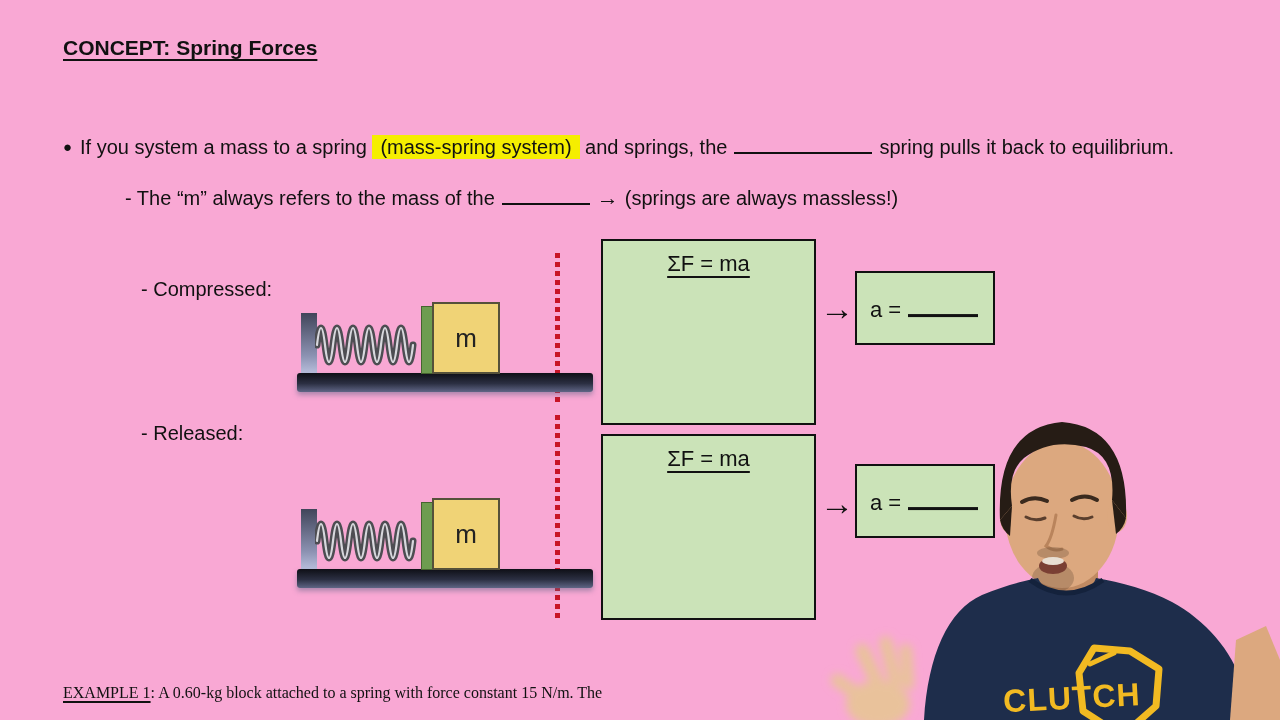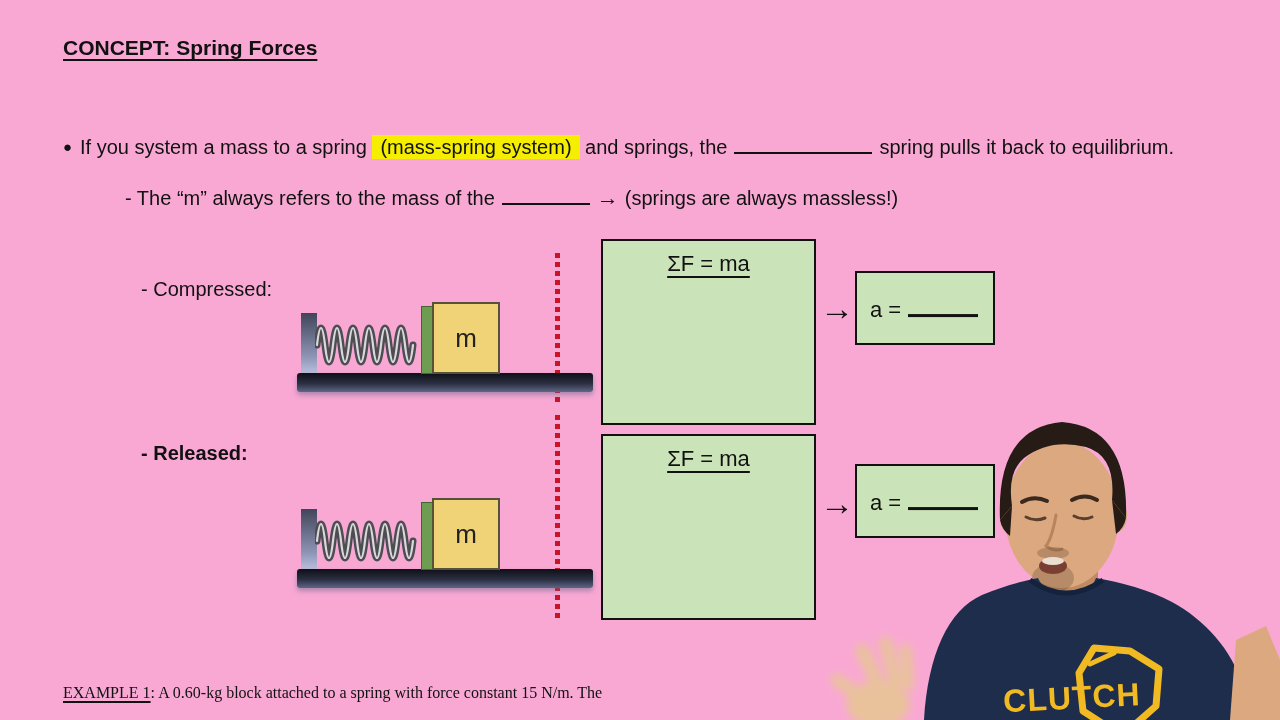--- a/index.html
+++ b/index.html
@@ -77,21 +77,21 @@
 
   <div class="textline" style="left:63px;top:136px;">
     <span class="bullet">●</span><span>If you system a mass to a spring </span><span class="hl">(mass-spring system)</span><span> and springs, the</span><span class="blank w138"></span><span>spring pulls it back to equilibrium.</span>
   </div>
 
   <div class="textline" style="left:125px;top:185px;">
     <span>- The “m” always refers to the mass of the</span><span class="blank w88"></span><span class="arrow-inline">→</span><span>(springs are always massless!)</span>
   </div>
 
   <div class="section-label" style="left:141px;top:249px;margin-top:29px;">- Compressed:</div>
-  <div class="section-label" style="left:141px;top:442px;font-weight:bold;">- Released:</div>
+  <div class="section-label" style="left:141px;top:422px;">- Released:</div>
 
   <div class="eq-line" style="top:253px;height:152px;"></div>
   <div class="eq-line" style="top:415px;height:203px;"></div>
 
   <div class="wall" style="top:313px;"></div>
   <svg class="spring-svg" style="left:315px;top:314px;" width="110" height="62" viewBox="0 0 110 62">
     <path d="M2,31 q4,-34 8,0 t8,0 t8,0 t8,0 t8,0 t8,0 t8,0 t8,0 t8,0 t8,0 t8,0 t8,0" fill="none" stroke="#4d4d52" stroke-width="7" stroke-linecap="round"></path>
     <path d="M2,31 q4,-34 8,0 t8,0 t8,0 t8,0 t8,0 t8,0 t8,0 t8,0 t8,0 t8,0 t8,0 t8,0" fill="none" stroke="#d8d8dd" stroke-width="2.2" stroke-linecap="round"></path>
   </svg>
   <div class="plate" style="top:306px;"></div>

